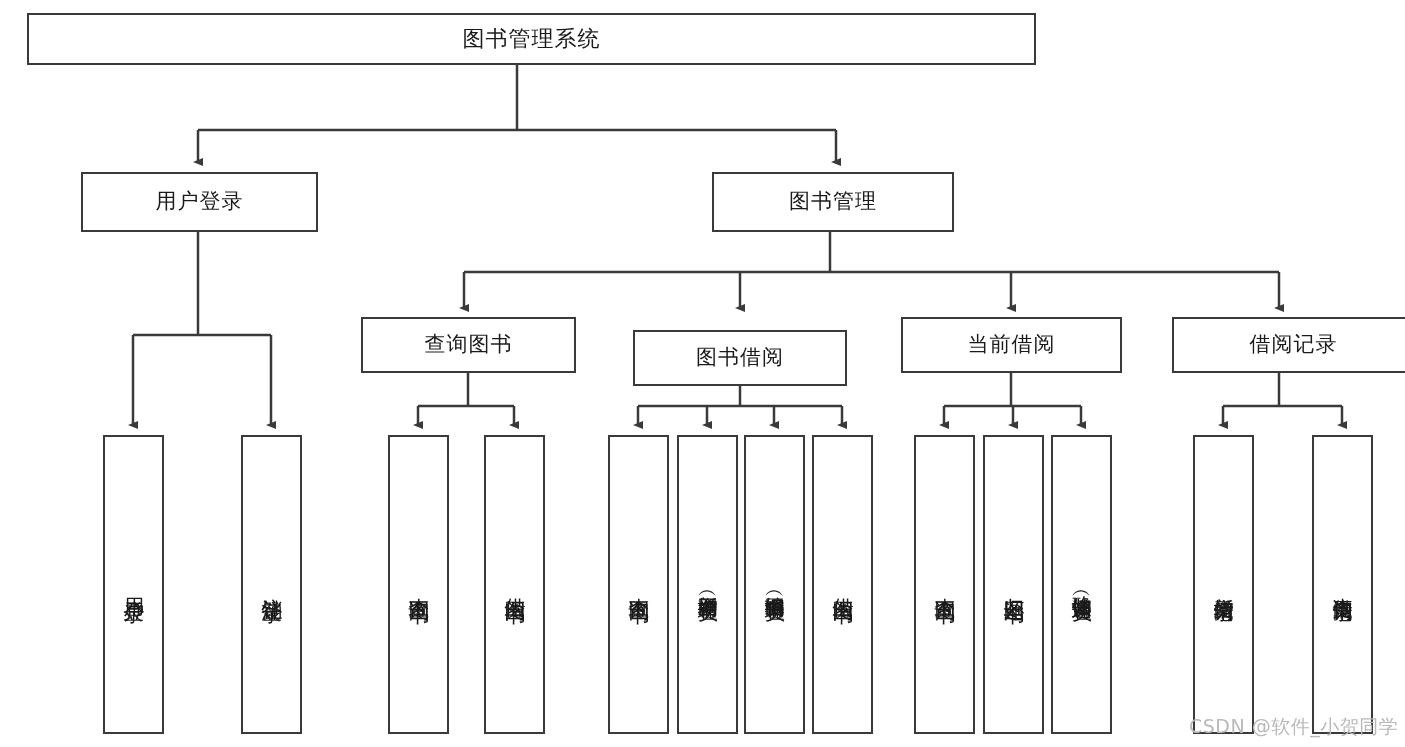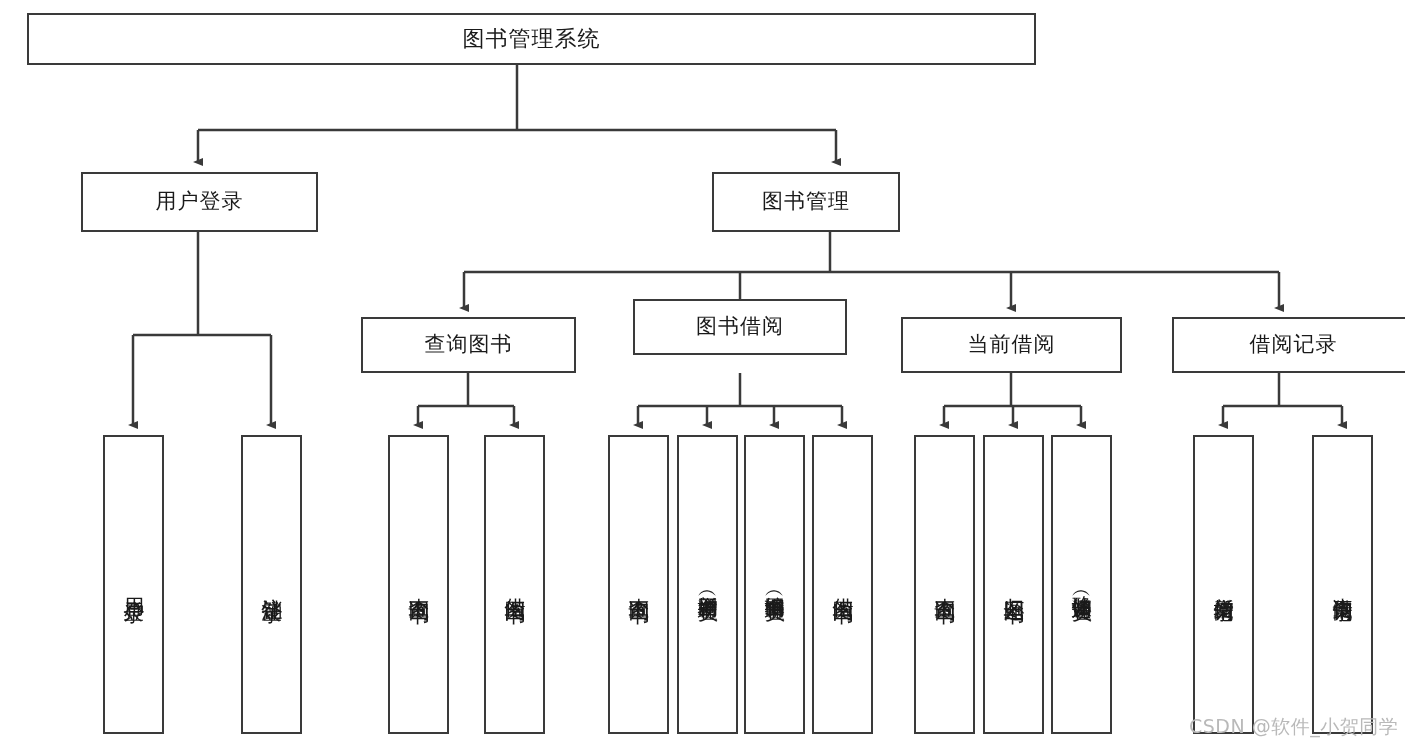--- a/index.html
+++ b/index.html
@@ -122,24 +122,24 @@
       <path d="M1279,373 L1279,406"></path>
       <path d="M1223,406 L1342,406"></path>
       <path d="M1223,406 L1223,425" marker-end="url(#arrow)"></path>
       <path d="M1342,406 L1342,425" marker-end="url(#arrow)"></path>
     </g>
   </svg>
 
   <div class="node horiz root" style="left:14px; top:13px; width:1009px; height:52px;margin-left:13px;">图书管理系统</div>
 
   <div class="node horiz" style="left:81px; top:172px; width:237px; height:60px;">用户登录</div>
-  <div class="node horiz" style="left:712px; top:172px; width:188px; height:60px;">图书管理</div>
+  <div class="node horiz" style="left:712px; top:172px; width:242px; height:60px;">图书管理</div>
 
   <div class="node horiz" style="left:361px; top:317px; width:215px; height:56px;">查询图书</div>
-  <div class="node horiz" style="left:633px; top:299px; width:214px; height:56px;">图书借阅</div>
+  <div class="node horiz" style="left:633px; top:330px; width:214px; height:56px;">图书借阅</div>
   <div class="node horiz" style="left:901px; top:317px; width:221px; height:56px;text-align:center;">当前借阅</div>
   <div class="node horiz" style="left:1172px; top:317px; width:243px; height:56px;">借阅记录</div>
 
   <div class="node vert" style="left:103px; top:435px; width:61px; height:299px;">
     <span class="vlabel">用户登录</span>
   </div>
   <div class="node vert" style="left:241px; top:435px; width:61px; height:299px;">
     <span class="vlabel">注销登录</span>
   </div>
 

